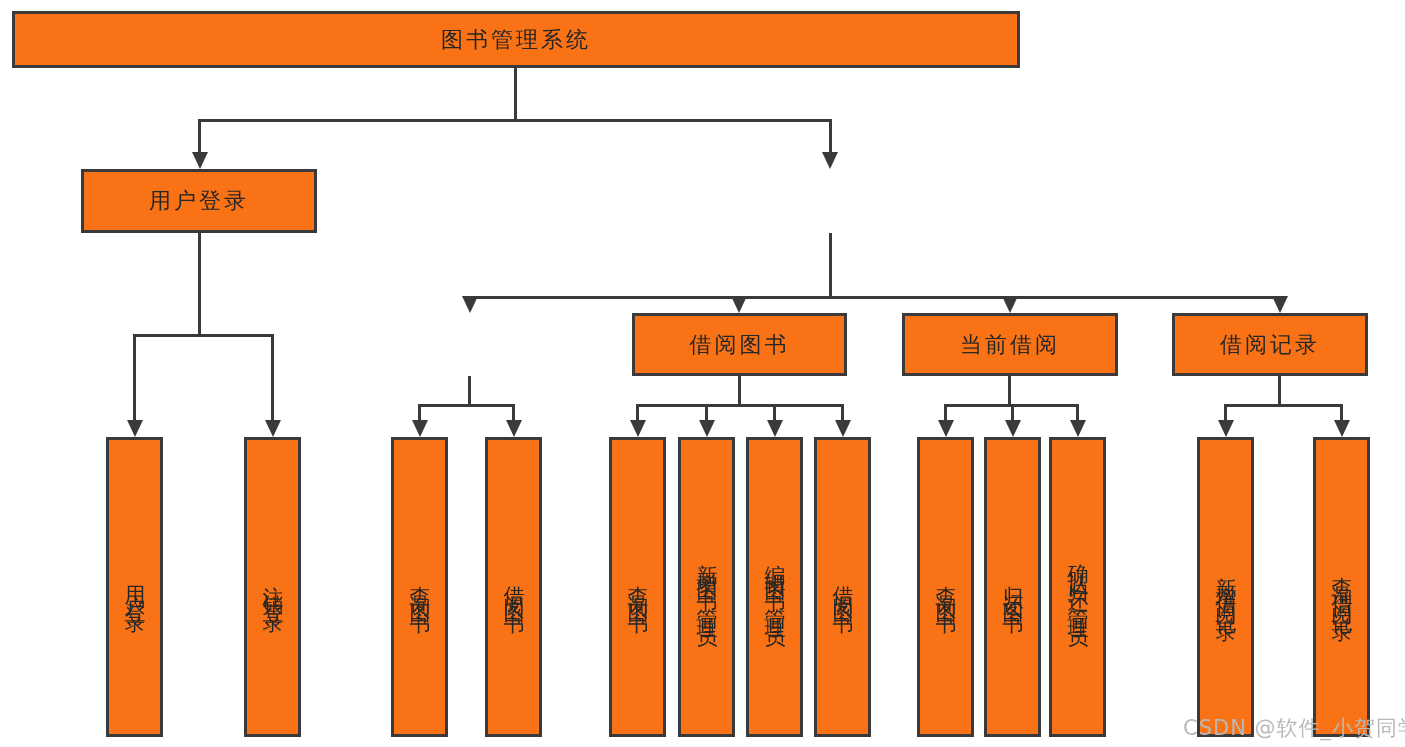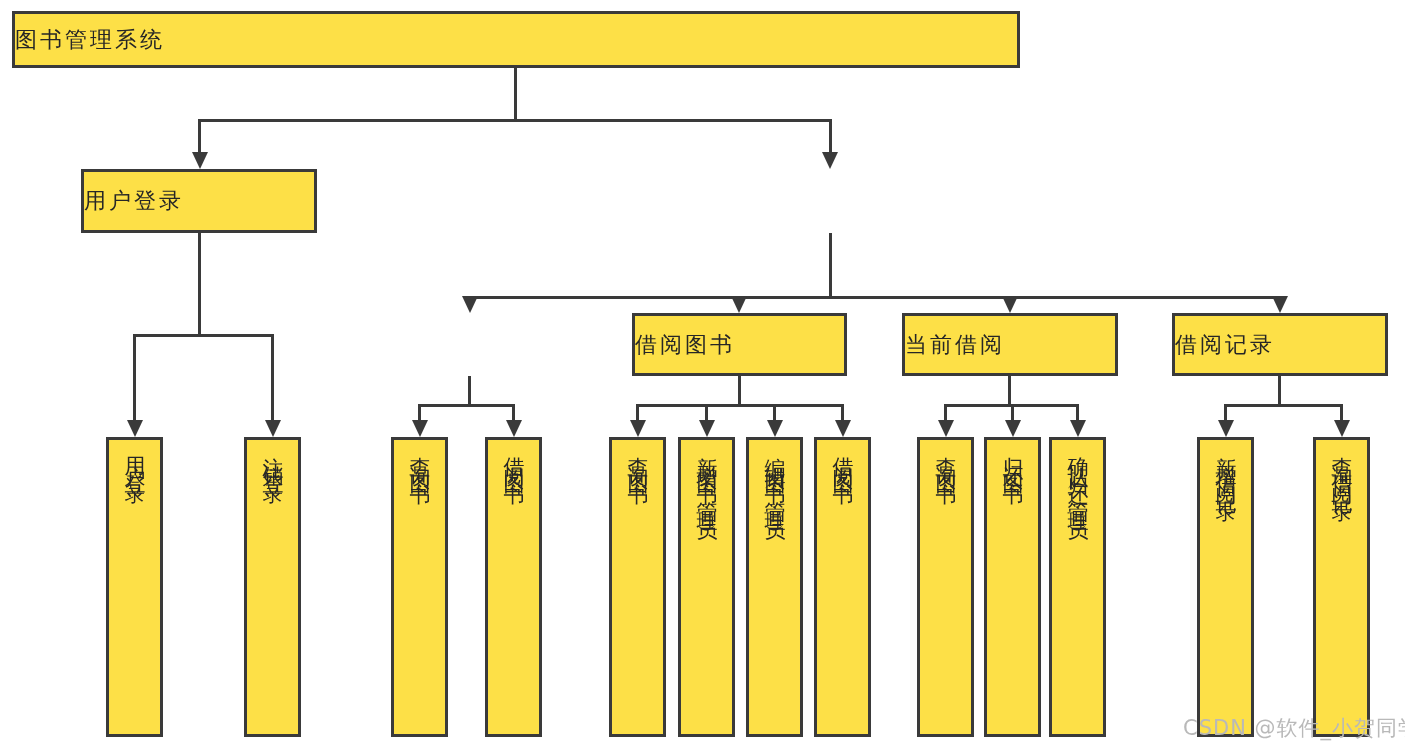--- a/index.html
+++ b/index.html
@@ -7,24 +7,24 @@
     position:relative;
     width:1405px;height:747px;
     background:#ffffff;
     font-family:"DejaVu Sans","Liberation Sans",sans-serif;
     overflow:hidden;
   }
   .node{
     position:absolute;
     box-sizing:border-box;
     border:3px solid #3a3a3a;
-    background:#fde047;
+    background:#f97316;
     display:flex;
     align-items:center;
-    justify-content:flex-start;
+    justify-content:center;
     color:#262626;
     font-size:22px;
     letter-spacing:3px;
     text-align:center;
   }
   .node.vert{
     writing-mode:vertical-rl;
     font-size:21px;
     letter-spacing:9px;
     line-height:1;
@@ -79,21 +79,21 @@
   <div class="arw" style="left:731px;top:296px"></div>
   <div class="arw" style="left:1002px;top:296px"></div>
   <div class="arw" style="left:1272px;top:296px"></div>
 
   <div class="node" style="left:632px;top:313px;width:215px;height:63px">
     <span>借阅图书</span>
   </div>
   <div class="node" style="left:902px;top:313px;width:216px;height:63px">
     <span>当前借阅</span>
   </div>
-  <div class="node" style="left:1172px;top:313px;width:216px;height:63px">
+  <div class="node" style="left:1172px;top:313px;width:196px;height:63px">
     <span>借阅记录</span>
   </div>
 
   <div class="vl" style="left:468px;top:376px;height:31px"></div>
   <div class="hl" style="left:418px;top:404px;width:97px"></div>
   <div class="vl" style="left:418px;top:404px;height:18px"></div>
   <div class="arw" style="left:412px;top:420px"></div>
   <div class="vl" style="left:512px;top:404px;height:18px"></div>
   <div class="arw" style="left:506px;top:420px"></div>
 

